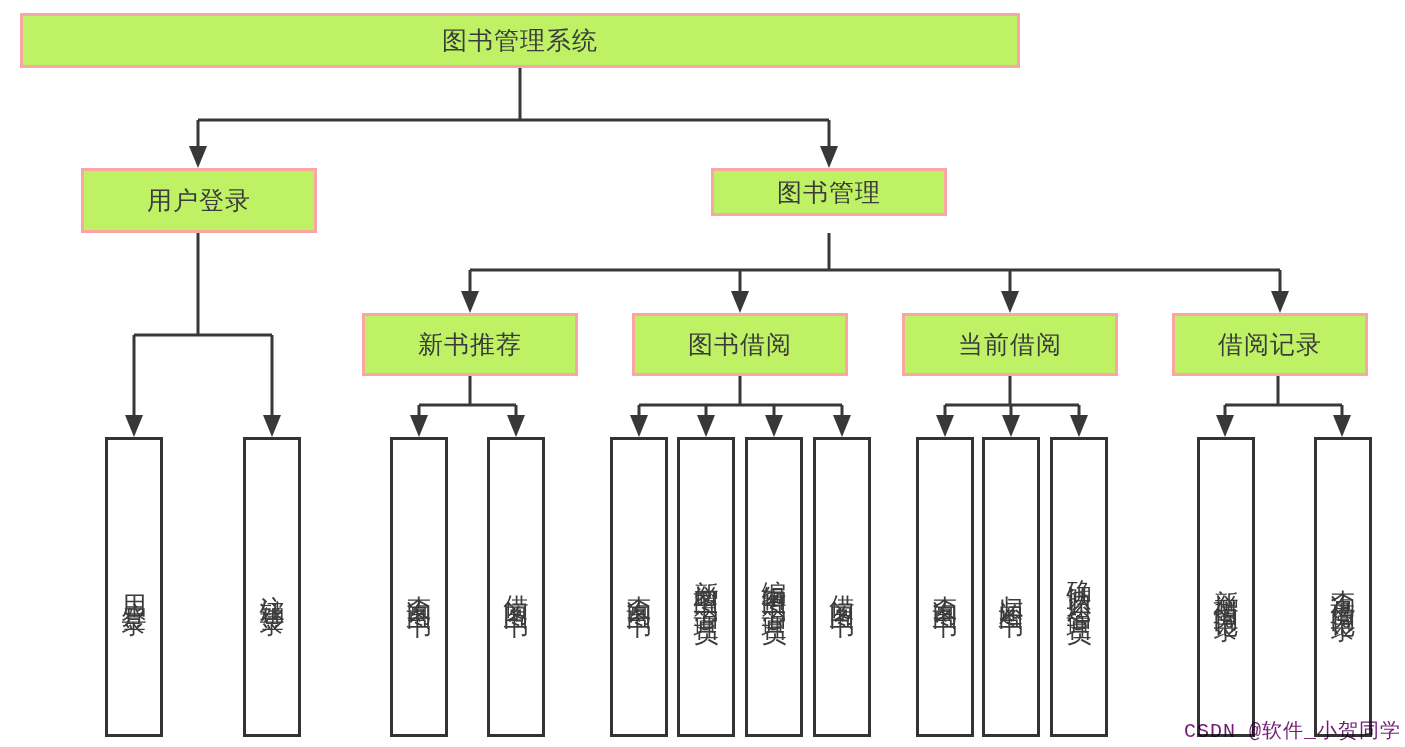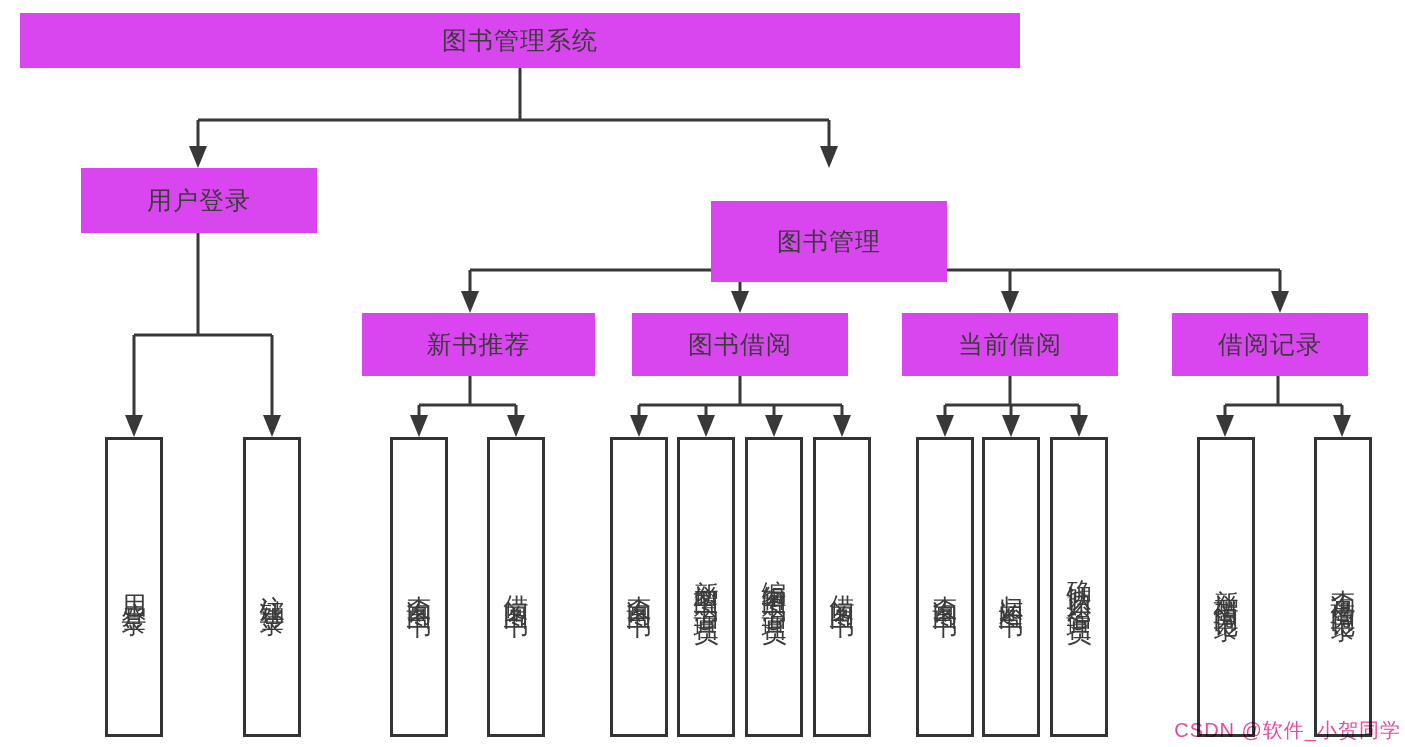--- a/index.html
+++ b/index.html
@@ -18,22 +18,22 @@
   #connectors {
     position: absolute;
     left: 0;
     top: 0;
     width: 1405px;
     height: 747px;
   }
   .hbox {
     position: absolute;
     box-sizing: border-box;
-    border: 3px solid #d946ef;
-    background: #d946ef;
+    border: 3px solid #fca5a5;
+    background: #bef264;
     display: flex;
     align-items: center;
     justify-content: center;
     font-size: 25px;
     color: #3b3b3b;
     letter-spacing: 1px;
     z-index: 2;
   }
   .vbox {
     position: absolute;
@@ -55,25 +55,26 @@
     line-height: 1;
     letter-spacing: 6px;
     color: #3b3b3b;
     white-space: nowrap;
   }
   .watermark {
     position: absolute;
     right: 4px;
     top: 717px;
     font-size: 20px;
-    color: #ec4899;
+    color: #701a75;
     letter-spacing: 1px;
     z-index: 3;
     mix-blend-mode: multiply;
     pointer-events: none;
+    font-family: Liberation Mono, monospace;
   }
 </style>
 </head>
 <body>
 
 <div id="canvas">
 
   <svg id="connectors" viewBox="0 0 1405 747" xmlns="http://www.w3.org/2000/svg">
     <path fill="none" stroke="#383838" stroke-width="3" d="
       M520 68 V120 M198 120 H829 M198 120 V150 M829 120 V150
@@ -102,23 +103,23 @@
         <polygon points="1002,415 1020,415 1011,437"></polygon>
         <polygon points="1070,415 1088,415 1079,437"></polygon>
         <polygon points="1216,415 1234,415 1225,437"></polygon>
         <polygon points="1333,415 1351,415 1342,437"></polygon>
       </g>
   </svg>
 
   <div class="hbox" style="left:20px; top:13px; width:1000px; height:55px;">图书管理系统</div>
 
   <div class="hbox" style="left:81px; top:168px; width:236px; height:65px;">用户登录</div>
-  <div class="hbox" style="left:711px; top:168px; width:236px; height:81px;margin-top:33px;">图书管理</div>
+  <div class="hbox" style="left:711px; top:168px; width:236px; height:48px;">图书管理</div>
 
-  <div class="hbox" style="left:362px; top:313px; width:233px; height:63px;">新书推荐</div>
+  <div class="hbox" style="left:362px; top:313px; width:216px; height:63px;">新书推荐</div>
   <div class="hbox" style="left:902px; top:313px; width:216px; height:63px;">当前借阅</div>
   <div class="hbox" style="left:632px; top:313px; width:216px; height:63px;">图书借阅</div>
   <div class="hbox" style="left:1172px; top:313px; width:196px; height:63px;">借阅记录</div>
 
   <div class="vbox" style="left:105px;">
       <span class="vtext">用户登录</span>
     </div>
   <div class="vbox" style="left:243px;">
       <span class="vtext">注销登录</span>
     </div>

